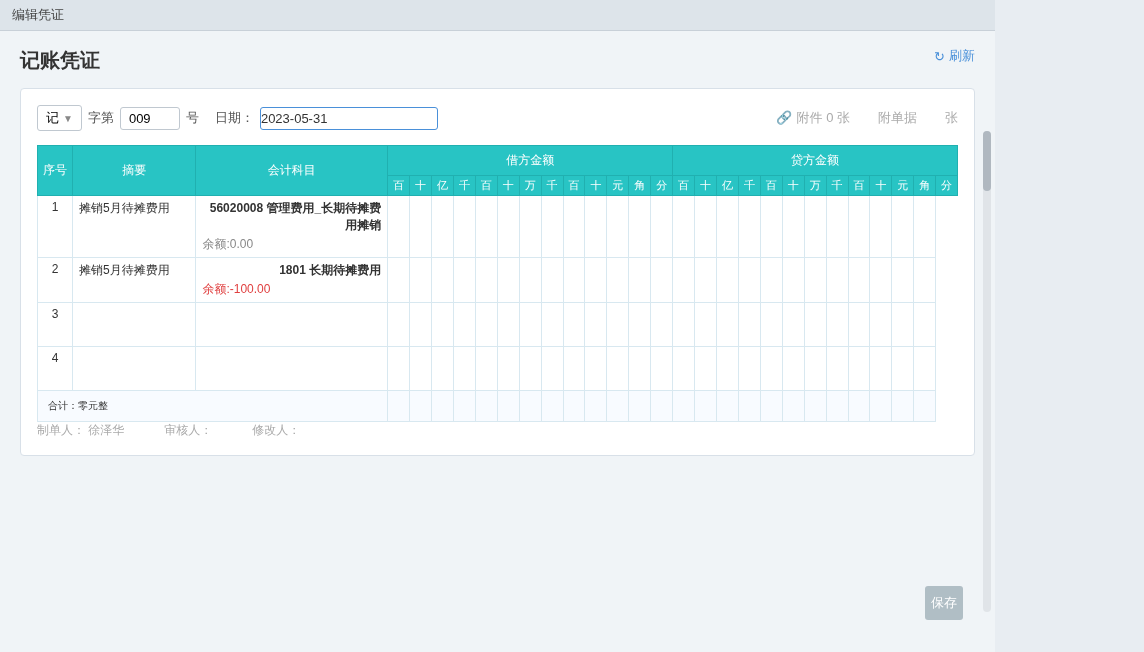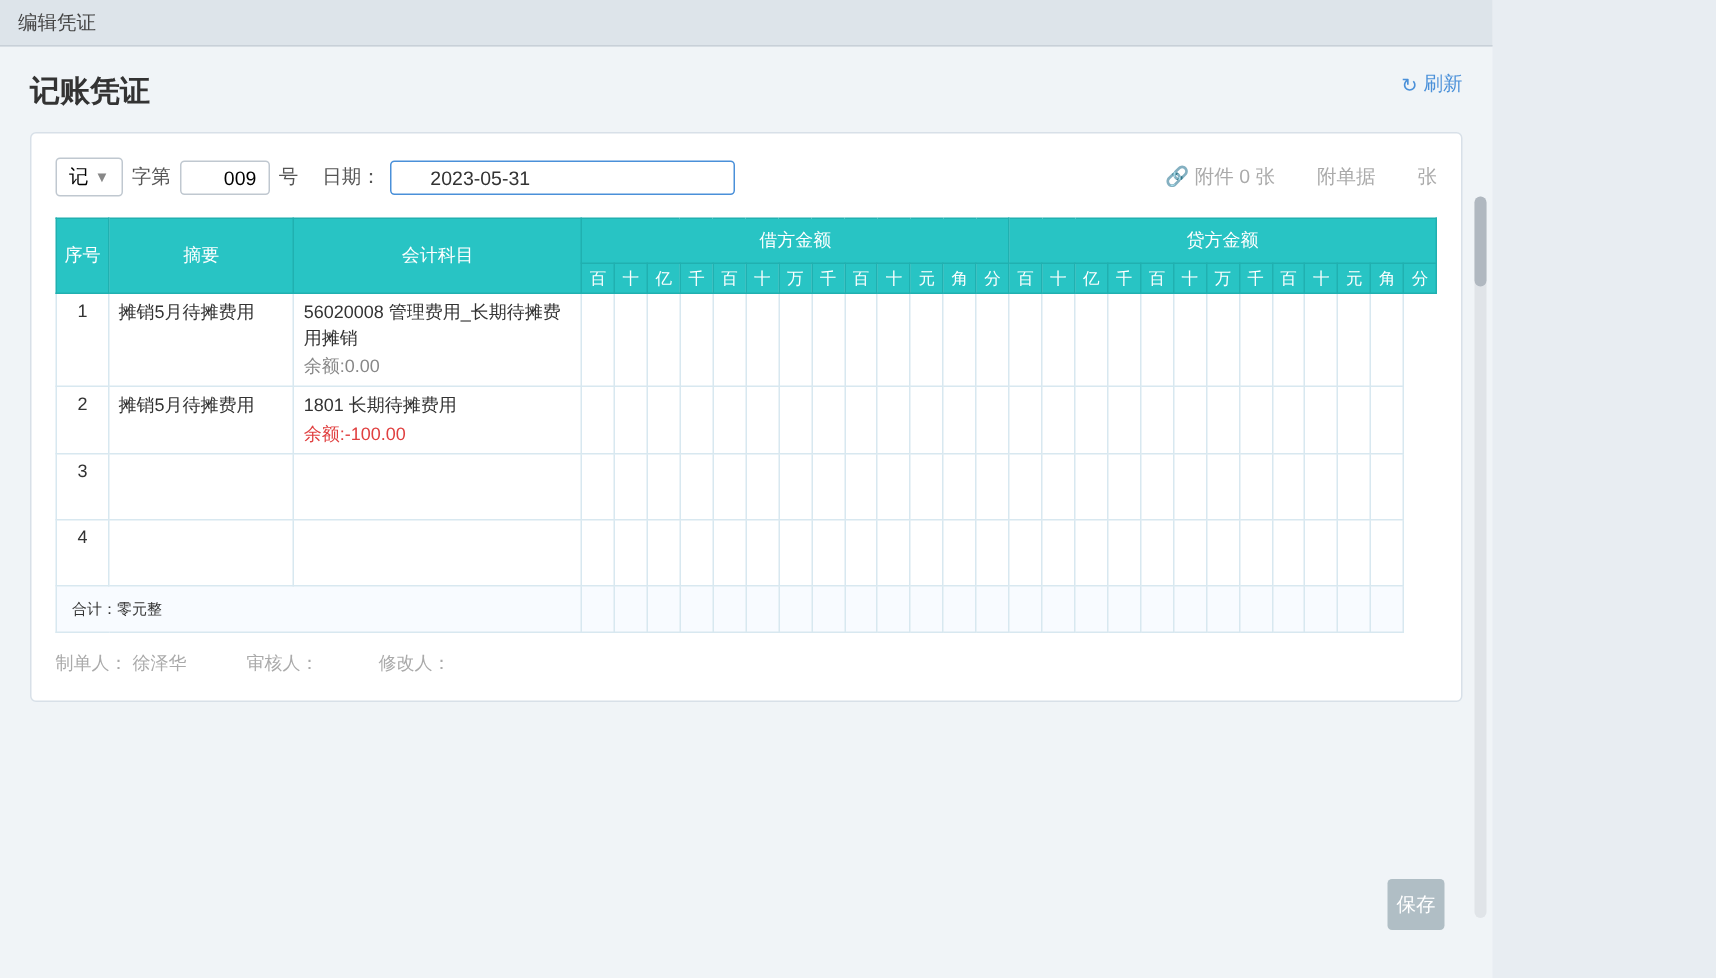--- a/index.html
+++ b/index.html
@@ -84,26 +84,26 @@
       gap: 4px;
       font-size: 13px;
     }
     .ji-select .arrow { font-size: 10px; color: #888; }
     .zi-input {
       border: 1px solid #c0c8d0;
       border-radius: 3px;
       padding: 3px 8px;
       width: 60px;
       font-size: 13px;
-      text-align: right;
+      text-align: left;
     }
     .date-input {
       border: 1px solid #4a90d9;
       border-radius: 3px;
-      padding: 3px 26px;
+      padding: 3px 0;
       font-size: 13px;
       color: #333;
       background: #fff;
     }
     .right-info {
       margin-left: auto;
       display: flex;
       align-items: center;
       gap: 28px;
       color: #aaa;
@@ -151,38 +151,38 @@
 
     .balance-text {
       color: #888;
       font-size: 12px;
       margin-top: 2px;
     }
     .balance-neg {
       color: #e04040;
     }
     .account-code {
-      font-weight: 400;
+      font-weight: 700;
+      text-align: right;
     }
     .row-seq {
       text-align: center;
       color: #555;
       padding-top: 8px;
     }
 
     .total-row td {
       background: #f8fbff;
       color: #333;
       padding: 8px 10px;
       font-size: 10px;
     }
     .footer-info {
       display: flex;
       gap: 40px;
-      margin-top: 12px;
       color: #aaa;
       font-size: 12px;
       text-align: center;
     }
     .save-btn {
       position: absolute;
       right: 32px;
       bottom: 32px;
       background: #b0bec5;
       color: #fff;

